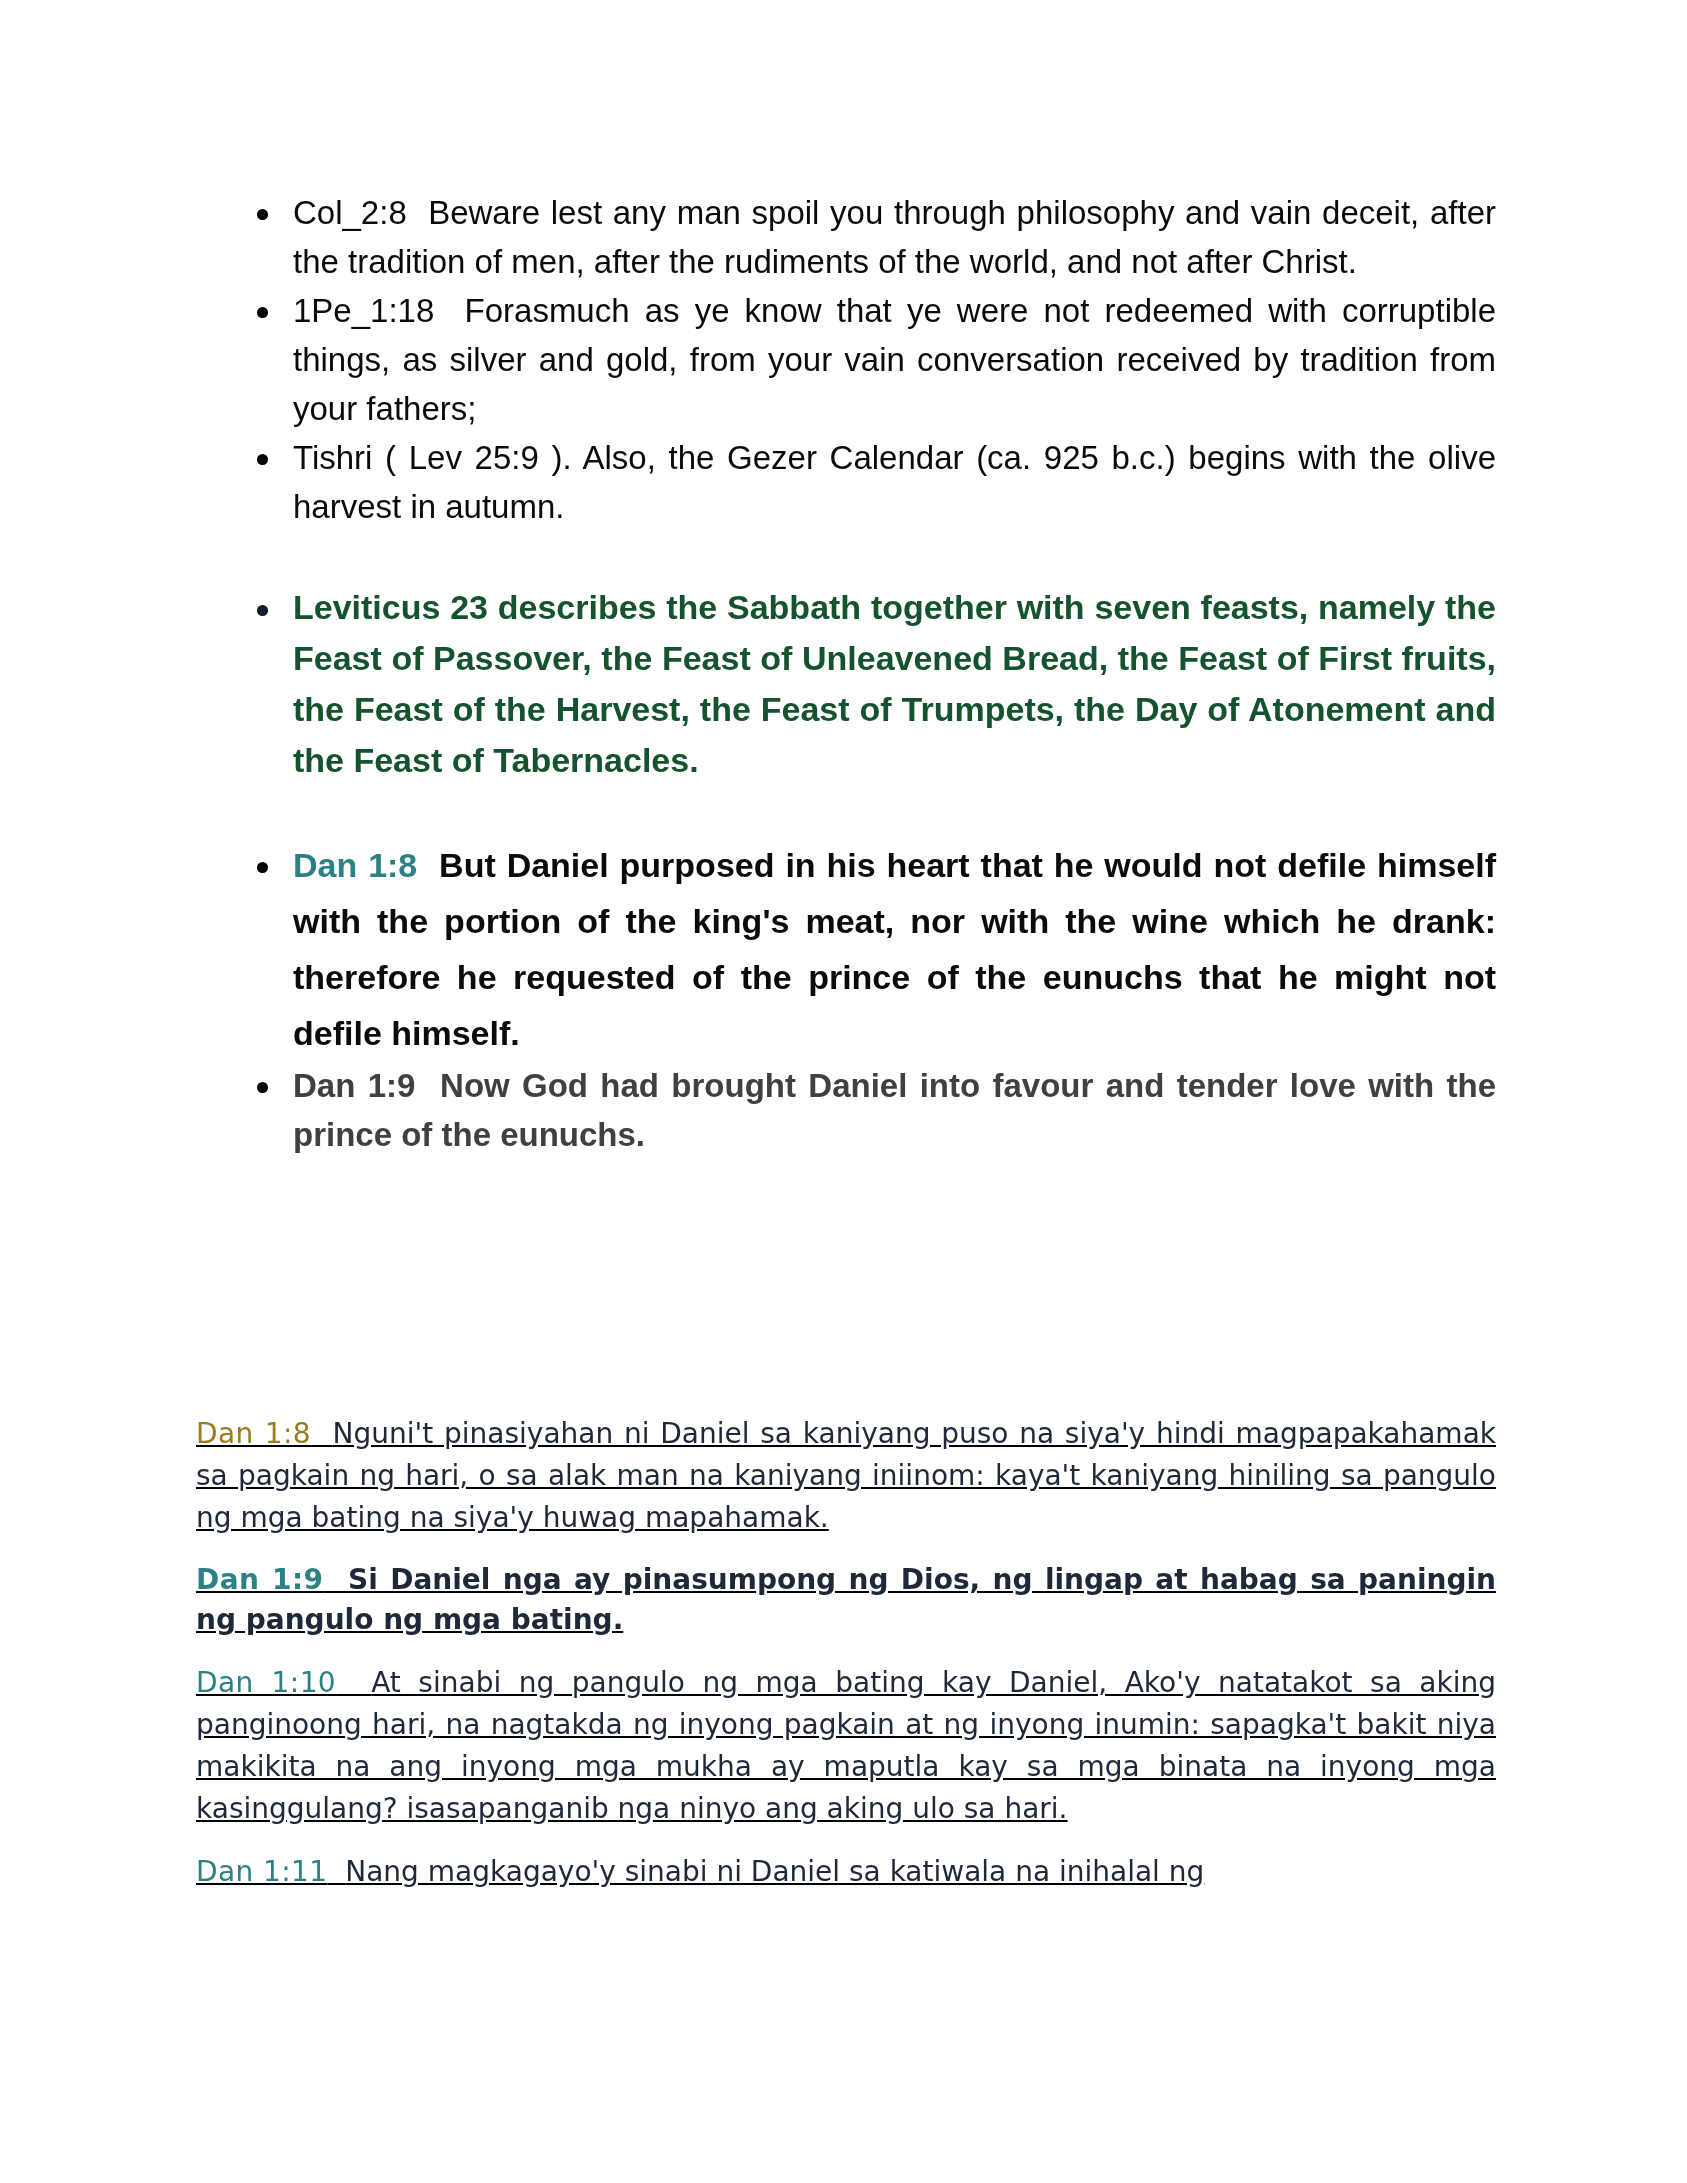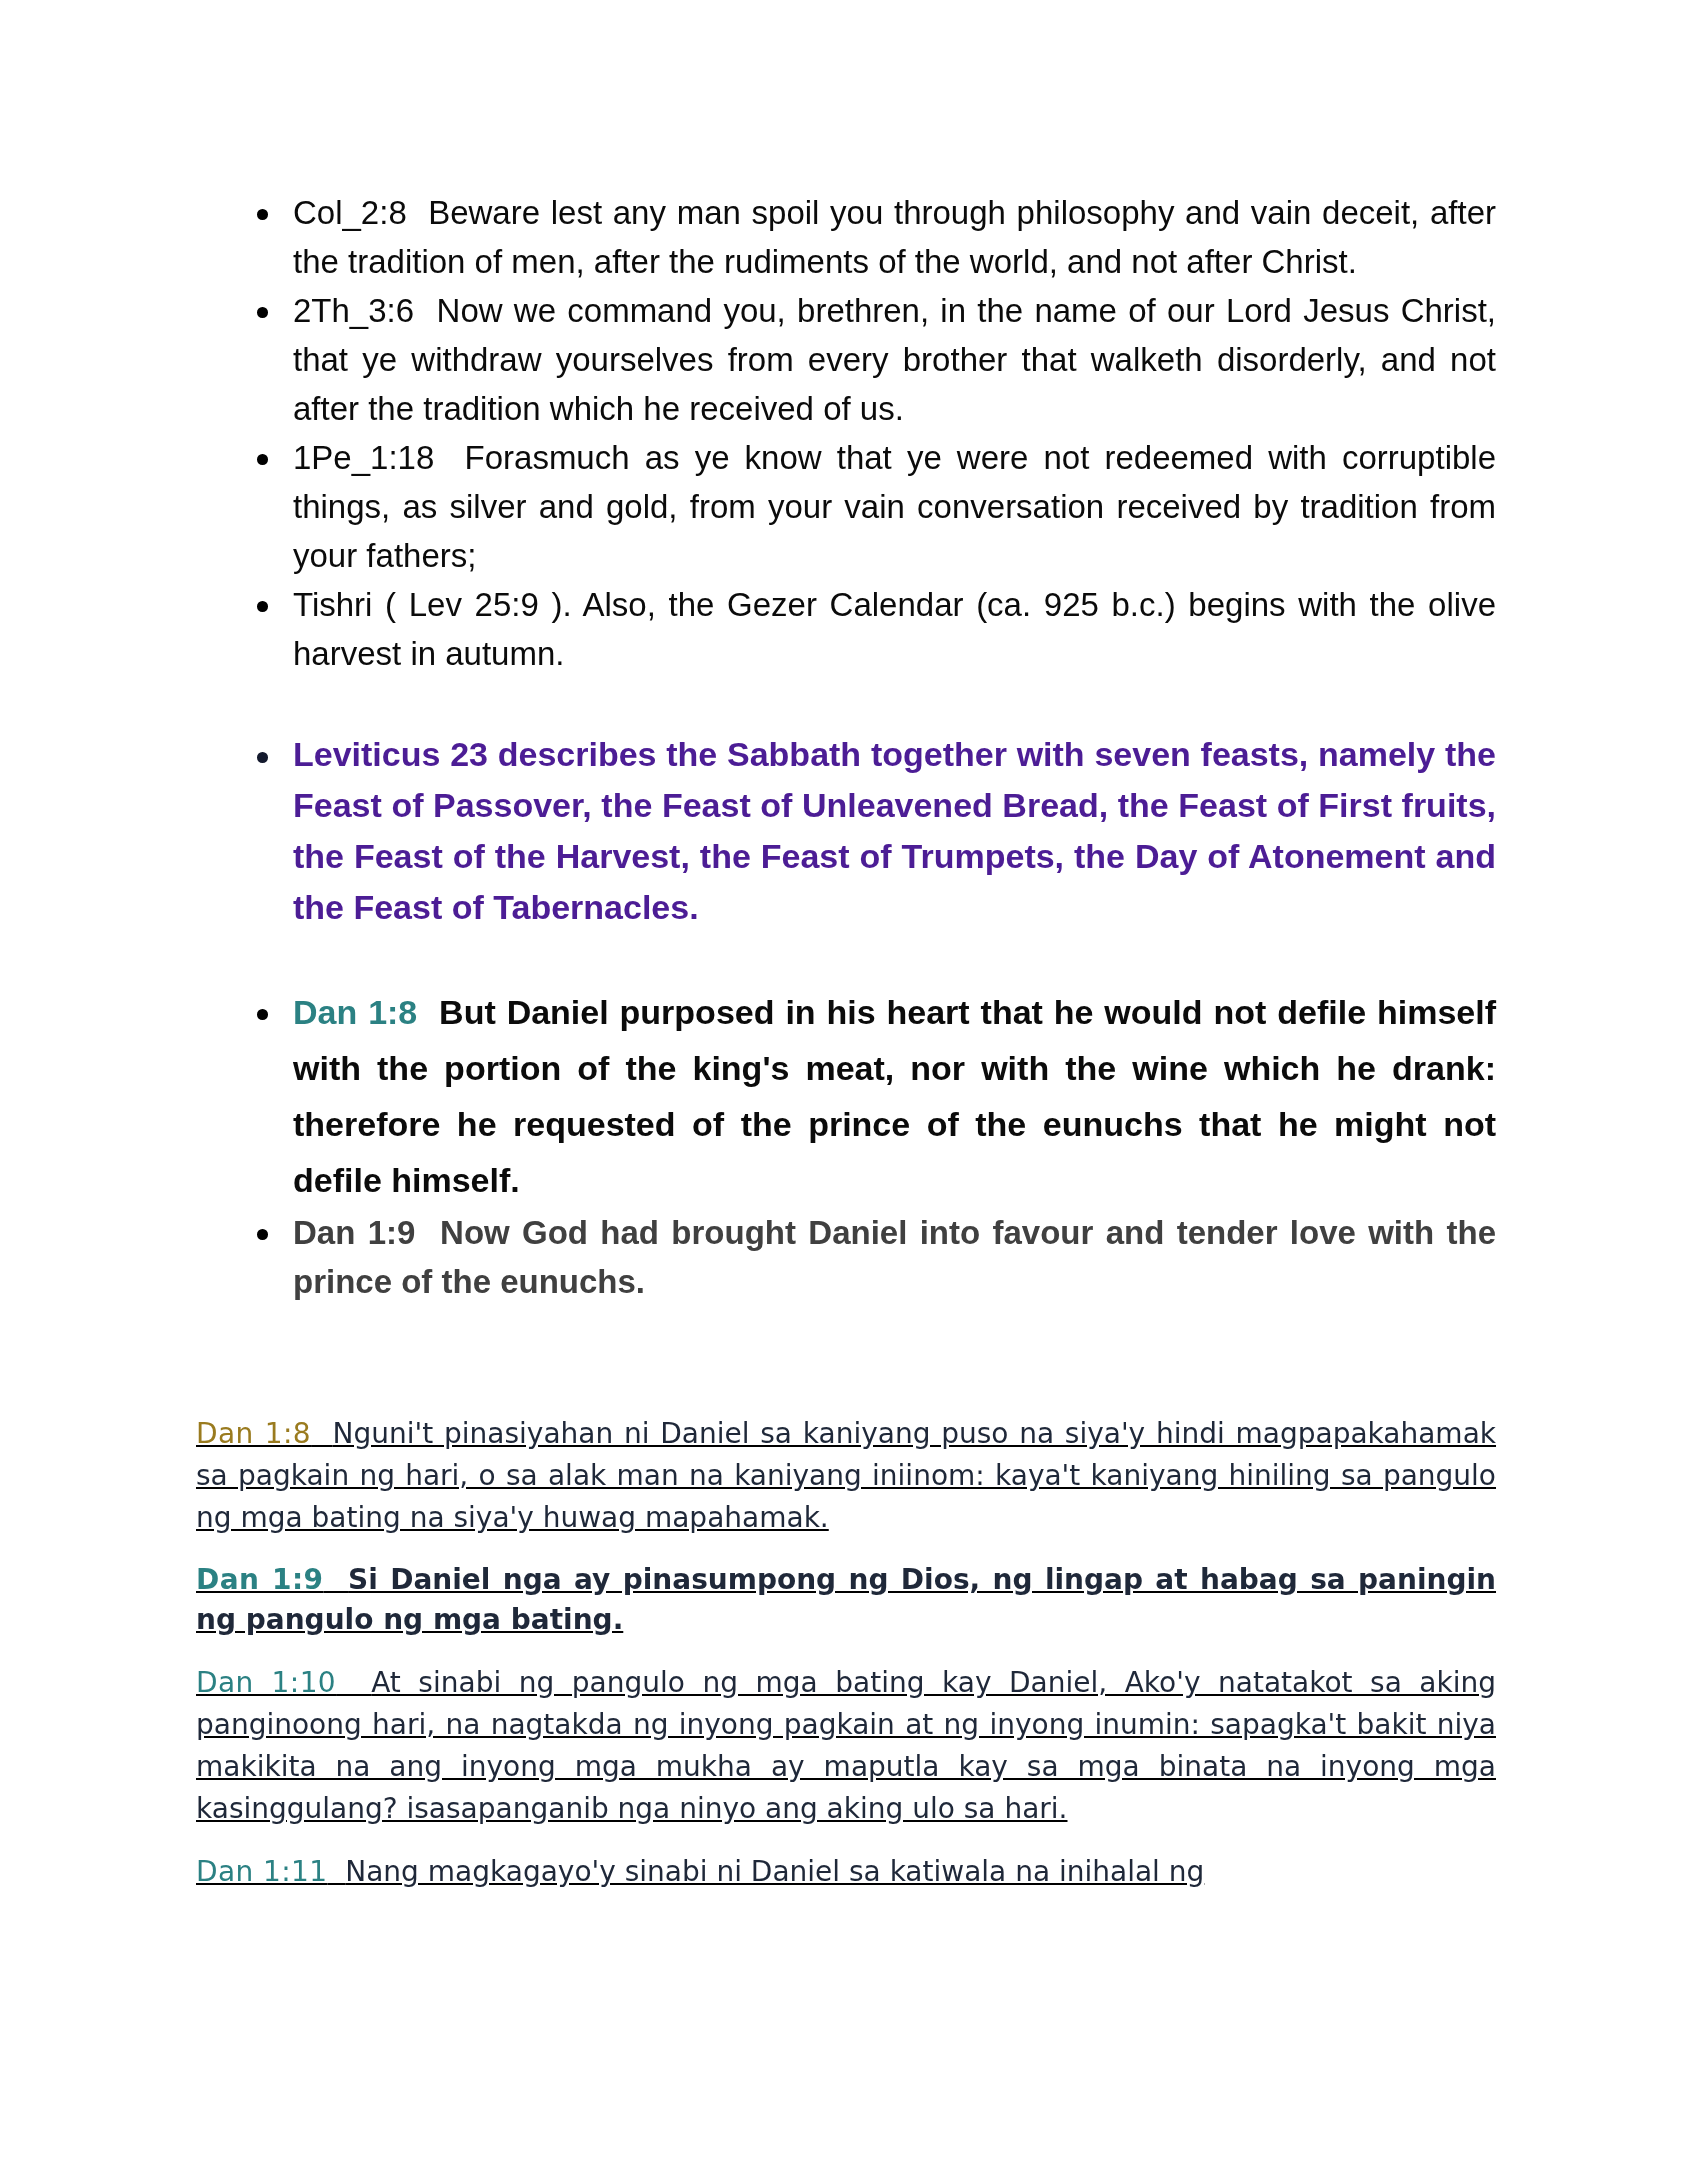--- a/index.html
+++ b/index.html
@@ -45,21 +45,21 @@
     position: absolute;
     left: 59px;
     top: 21.4px;
     width: 10.7px;
     height: 10.7px;
     border-radius: 50%;
     background: #000000;
   }
   li.b-item.lev {
     font-weight: bold;
-    color: #4c1d95;
+    color: #14532d;
     font-size: 34px;
     line-height: 51px;
   }
   li.b-item.lev::before {
     background: #141a2e;
     top: 23px;
   }
   li.b-item.dan8 {
     font-size: 34px;
     line-height: 56px;
@@ -116,24 +116,20 @@
 <div class="page">
 
   <div class="bullets">
     <ul class="b-list">
 
       <li class="b-item">
         <span class="vref">Col_2:8</span>&nbsp;
         <span>Beware lest any man spoil you through philosophy and vain deceit, after the tradition of men, after the rudiments of the world, and not after Christ.</span>
       </li>
 
-      <li class="b-item">
-        <span class="vref">2Th_3:6</span>&nbsp;
-        <span>Now we command you, brethren, in the name of our Lord Jesus Christ, that ye withdraw yourselves from every brother that walketh disorderly, and not after the tradition which he received of us.</span>
-      </li>
 
       <li class="b-item">
         <span class="vref">1Pe_1:18</span>&nbsp;
         <span>Forasmuch as ye know that ye were not redeemed with corruptible things, as silver and gold, from your vain conversation received by tradition from your fathers;</span>
       </li>
 
       <li class="b-item">
         <span>Tishri ( Lev 25:9 ). Also, the Gezer Calendar (ca. 925 b.c.) begins with the olive harvest in autumn.</span>
       </li>
 

